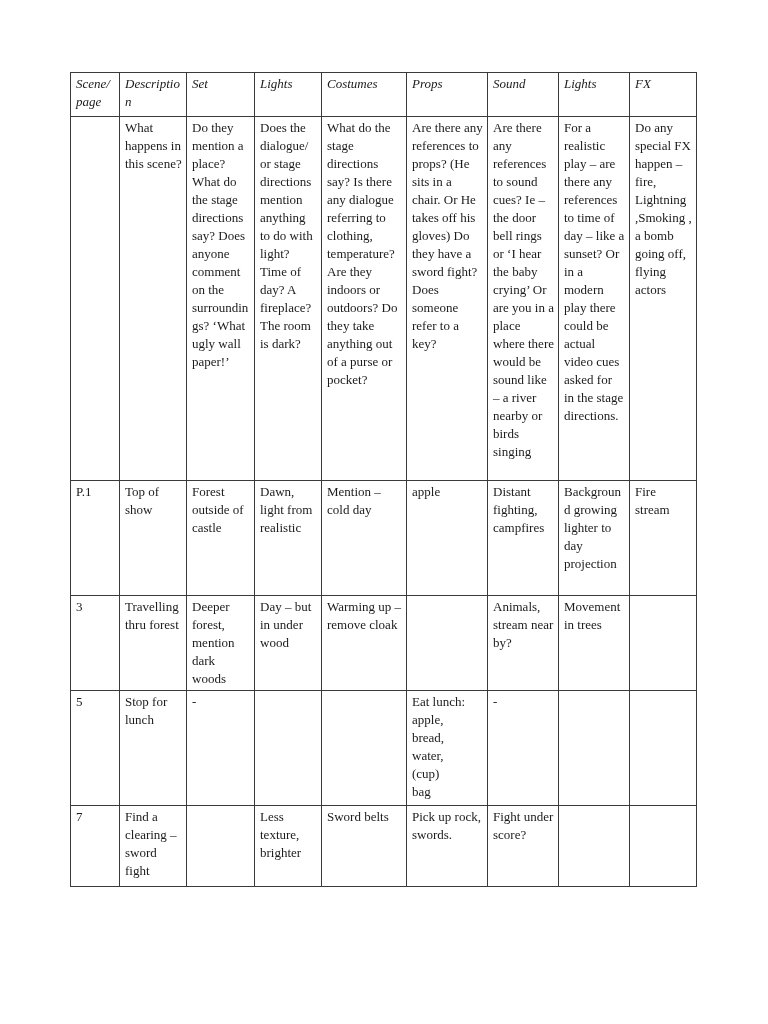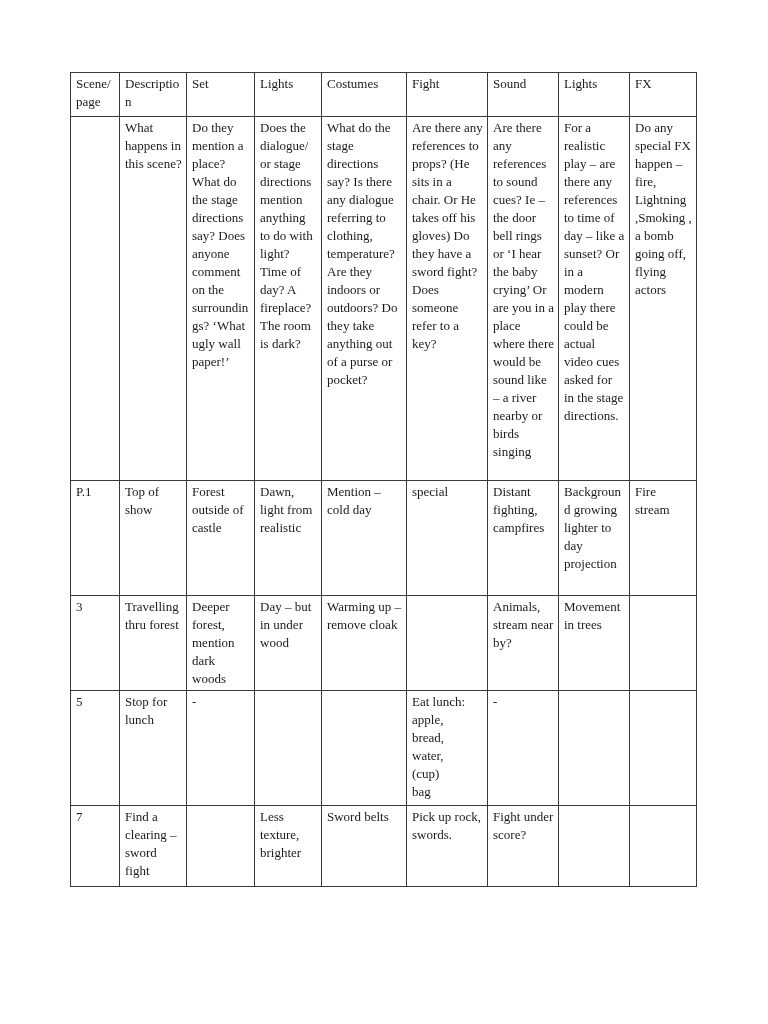--- a/index.html
+++ b/index.html
@@ -46,27 +46,27 @@
         <col style="width: 67px;">
         <col style="width: 68px;">
         <col style="width: 67px;">
         <col style="width: 85px;">
         <col style="width: 81px;">
         <col style="width: 71px;">
         <col style="width: 71px;">
         <col style="width: 67px;">
       </colgroup>
     <tbody id="table-body">
-        <tr style="height: 44px;">
+        <tr style="height: 44px; font-style: italic;">
           <td>Scene/page</td>
           <td>Description</td>
           <td>Set</td>
           <td>Lights</td>
           <td>Costumes</td>
-          <td>Fight</td>
+          <td>Props</td>
           <td>Sound</td>
           <td>Lights</td>
           <td>FX</td>
         </tr>
         <tr style="height: 364px; font-family: Liberation Serif, serif;">
           <td></td>
           <td>What happens in this scene?</td>
           <td>Do they mention a place? What do the stage directions say? Does anyone comment on the surroundings? ‘What ugly wall paper!’</td>
           <td>Does the dialogue/ or stage directions mention anything to do with light? Time of day? A fireplace? The room is dark?</td>
           <td>What do the stage directions say? Is there any dialogue referring to clothing, temperature? Are they indoors or outdoors? Do they take anything out of a purse or pocket?</td>
@@ -74,21 +74,21 @@
           <td>Are there any references to sound cues? Ie – the door bell rings or ‘I hear the baby crying’ Or are you in a place where there would be sound like – a river nearby or birds singing</td>
           <td>For a realistic play – are there any references to time of day – like a sunset? Or in a modern play there could be actual video cues asked for in the stage directions.</td>
           <td>Do any special FX happen – fire, Lightning ,Smoking , a bomb going off, flying actors</td>
         </tr>
         <tr style="height: 115px; margin-top: 32px;">
           <td>P.1</td>
           <td>Top of show</td>
           <td>Forest outside of castle</td>
           <td>Dawn, light from realistic</td>
           <td>Mention – cold day</td>
-          <td>special</td>
+          <td>apple</td>
           <td>Distant fighting, campfires</td>
           <td>Background growing lighter to day projection</td>
           <td>Fire stream</td>
         </tr>
         <tr style="height: 95px;">
           <td>3</td>
           <td>Travelling thru forest</td>
           <td>Deeper forest, mention dark woods</td>
           <td>Day – but in under wood</td>
           <td>Warming up – remove cloak</td>

